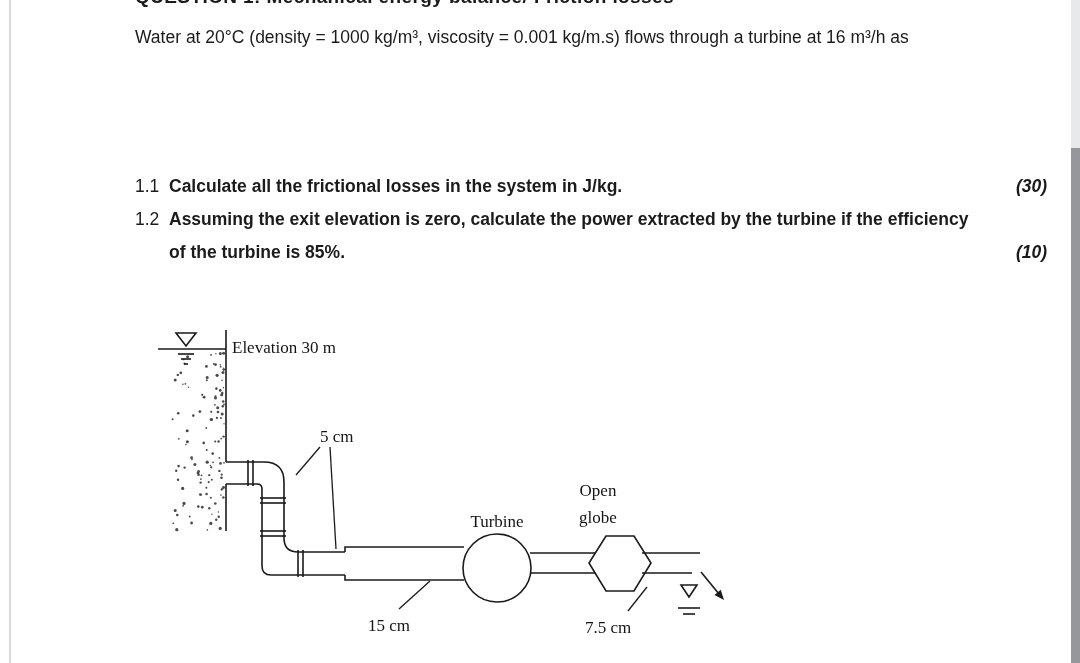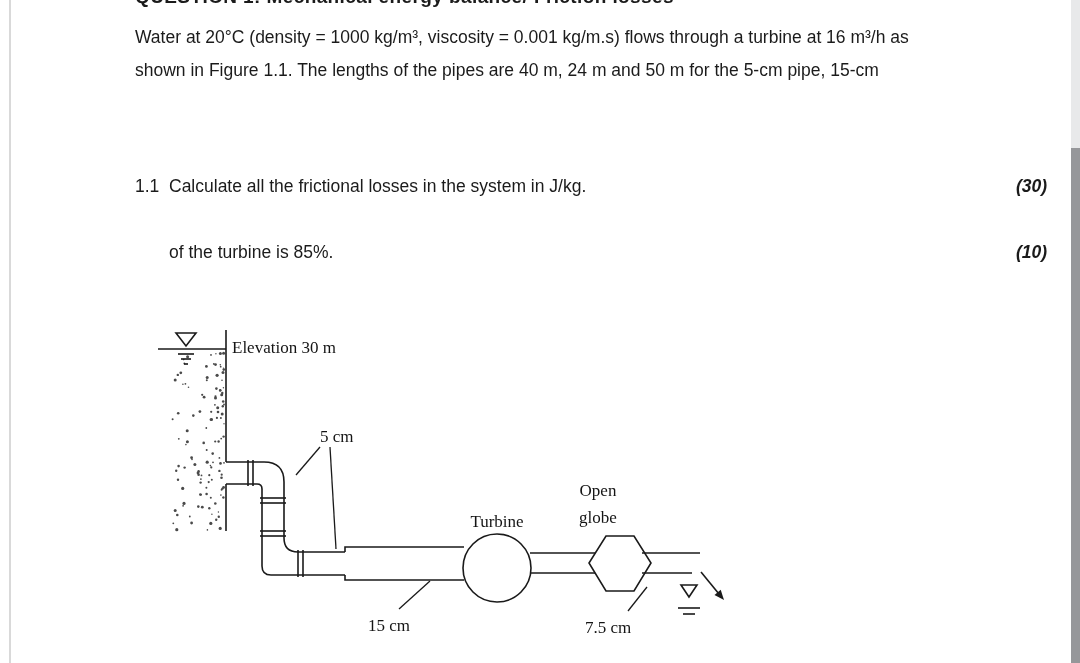--- a/index.html
+++ b/index.html
@@ -7,47 +7,50 @@
               font-family:"Liberation Sans", sans-serif; color:#1b1b1b; }
   .page { position:relative; width:1080px; height:663px; overflow:hidden; background:#fff; }
   .left-rule { position:absolute; left:9px; top:0; width:2px; height:663px; background:#d9d9d9; }
   .doc-title { position:absolute; left:135px; top:-14px; font-size:19px; font-weight:bold;
                letter-spacing:0.4px; white-space:nowrap; }
   .para { position:absolute; left:135px; top:21px; width:930px; font-size:17.5px; line-height:33px; }
   .para .line { white-space:nowrap; }
   .qrow { position:absolute; left:135px; width:912px; font-size:17.5px; line-height:33px;
           display:flex; align-items:center; white-space:nowrap; }
   .qnum { width:34px; flex:none; }
-  .qtext { flex:1; overflow:visible; }
+  .qtext { flex:1; overflow:visible;font-weight:bold; }
   .qmarks { flex:none; font-weight:bold;font-style:italic; }
   .figure-svg { position:absolute; left:140px; top:325px; }
   .figure-svg text { font-family:"Liberation Serif","DejaVu Serif",serif; font-size:17px; fill:#141414; }
   .scroll-track { position:absolute; right:0; top:0; width:9px; height:663px; background:#e8e9ea; }
   .scroll-thumb { position:absolute; left:0; top:148px; width:9px; height:515px; background:#96979a; }
 </style>
 </head>
 <body>
 
 <div class="page">
 
   <div class="left-rule"></div>
 
   <div class="doc-title">QUESTION 1: Mechanical energy balance/ Friction losses</div>
 
   <div class="para">
     <div class="line">Water at 20°C (density = 1000 kg/m³, viscosity = 0.001 kg/m.s) flows through a turbine at 16 m³/h as</div>
-    <div class="line">shown in Figure 1.1. The lengths of the pipes are 40 m, 24 m and 50 m for the 5-cm pipe, 15-cm</div>
   </div>
 
   <div class="qrow" style="top:170px">
     <span class="qnum">1.1</span>
     <span class="qtext">Calculate all the frictional losses in the system in J/kg.</span>
     <span class="qmarks">(30)</span>
   </div>
 
+  <div class="qrow" style="top:203px">
+    <span class="qnum">1.2</span>
+    <span class="qtext">Assuming the exit elevation is zero, calculate the power extracted by the turbine if the efficiency</span>
+  </div>
 
   <div class="qrow" style="top:236px">
     <span class="qnum"></span>
     <span class="qtext">of the turbine is 85%.</span>
     <span class="qmarks">(10)</span>
   </div>
 
   <svg class="figure-svg" width="620" height="325" viewBox="0 0 620 325" xmlns="http://www.w3.org/2000/svg">
 
     <g id="stipple" fill="#4a4a4a">

